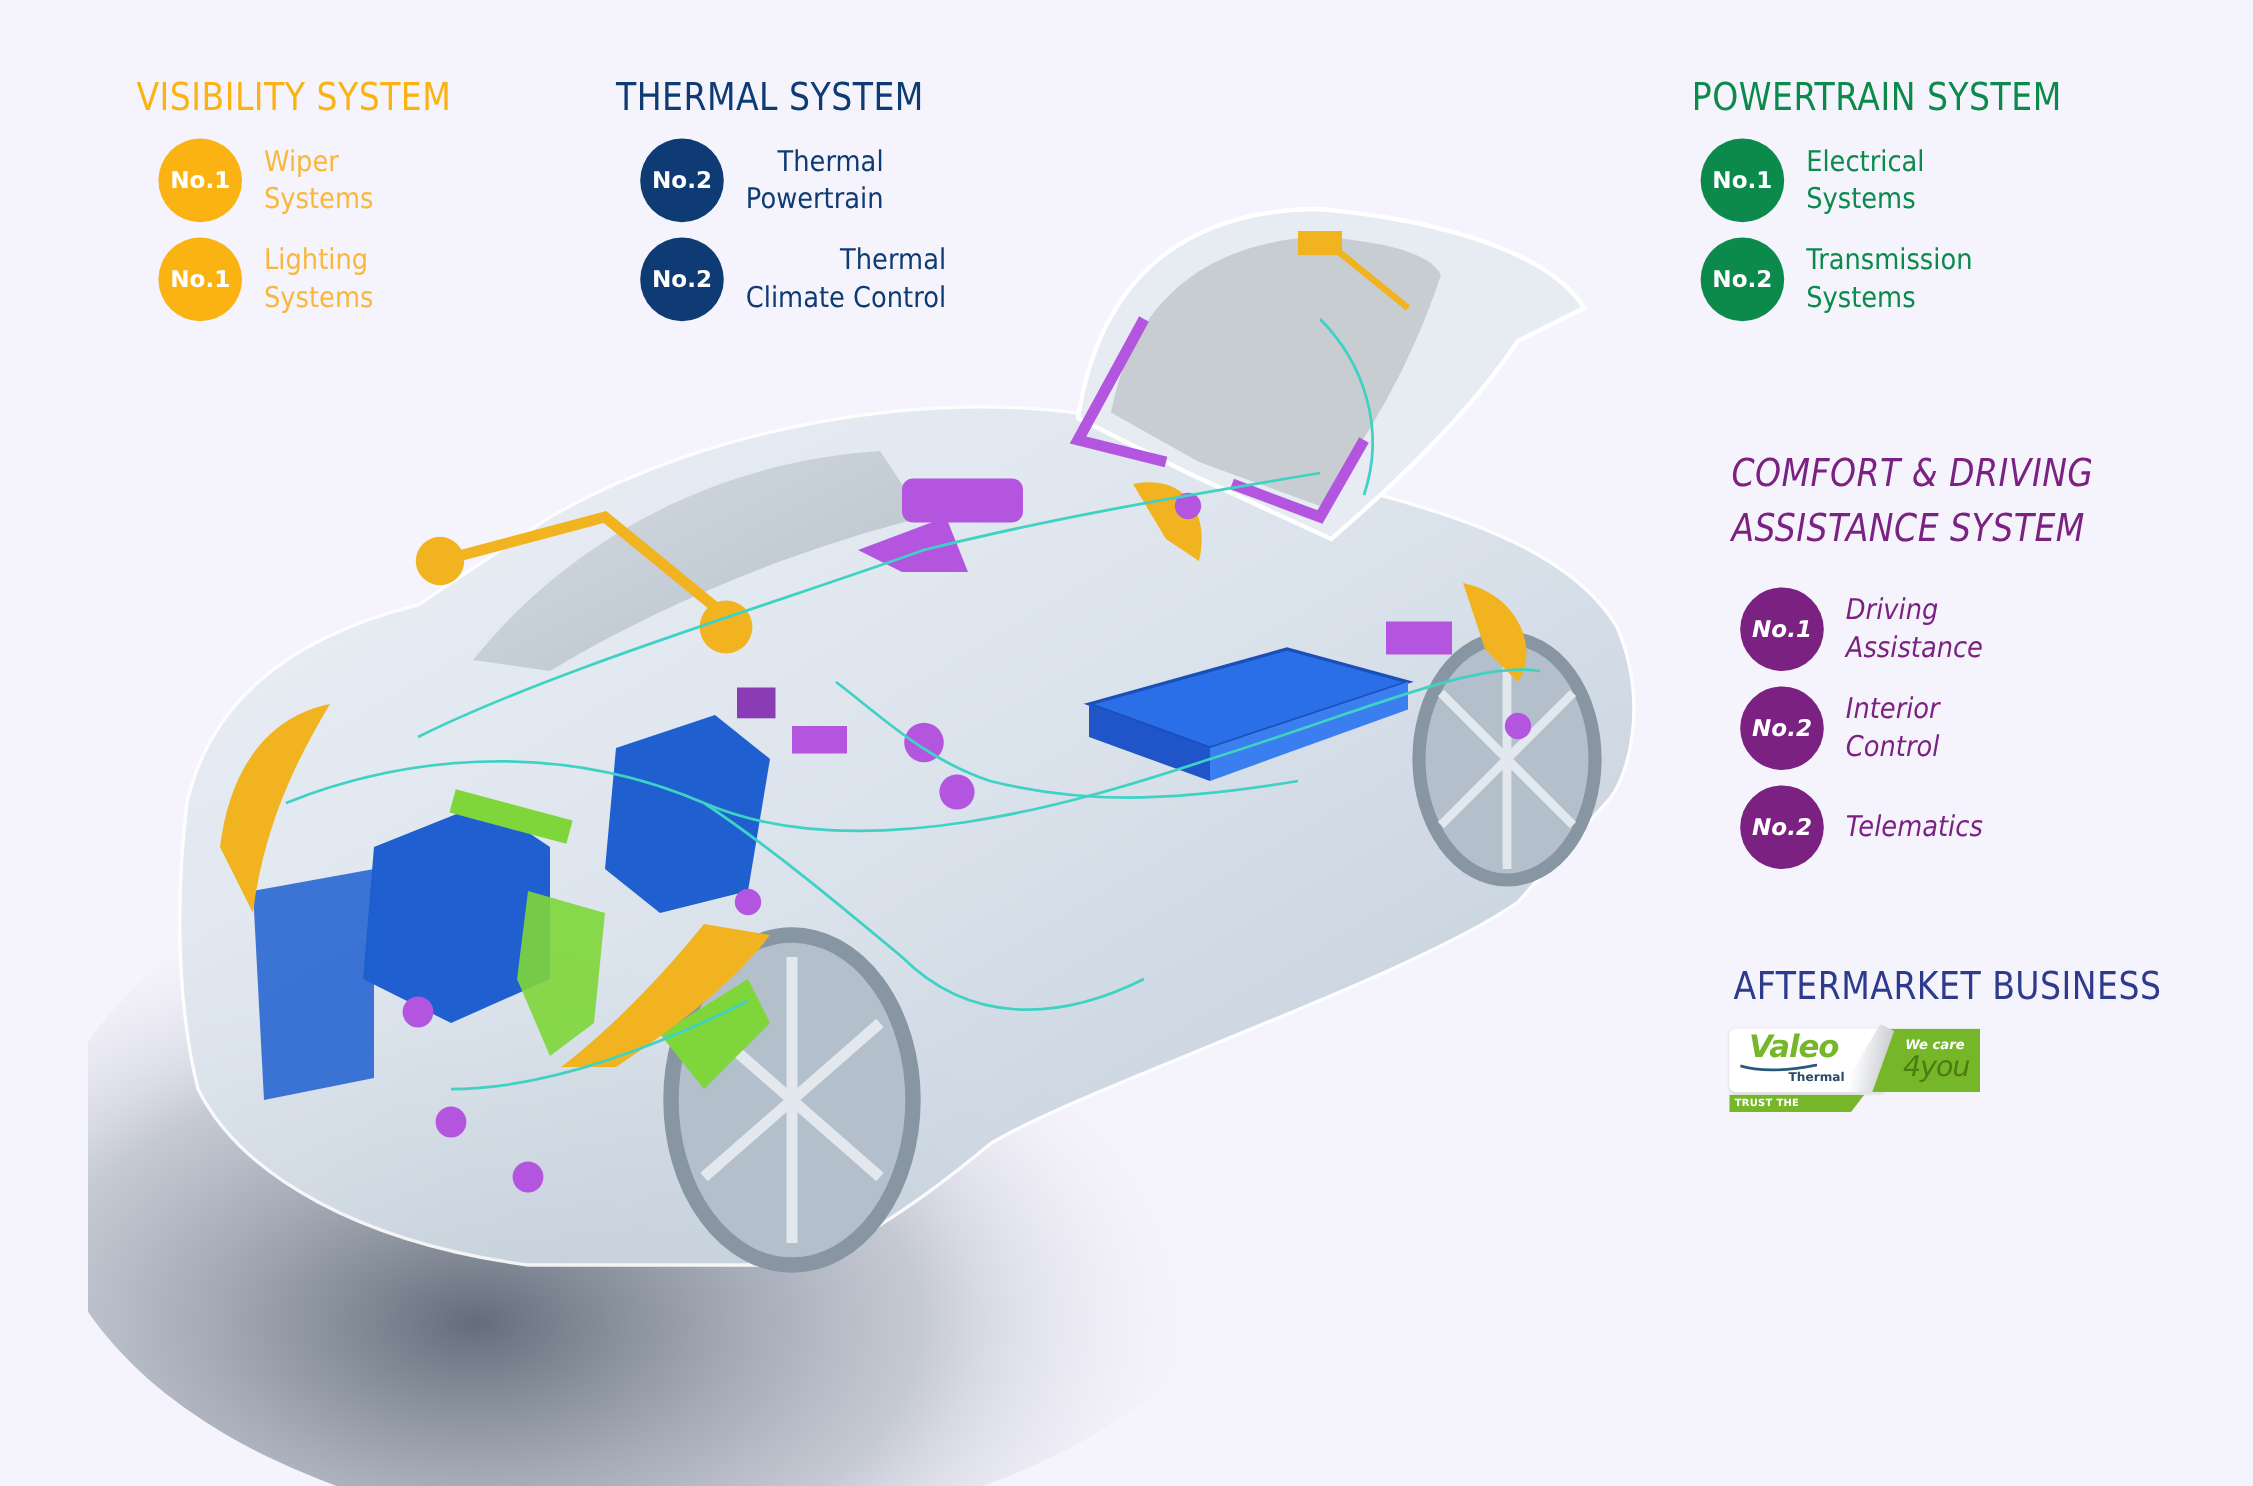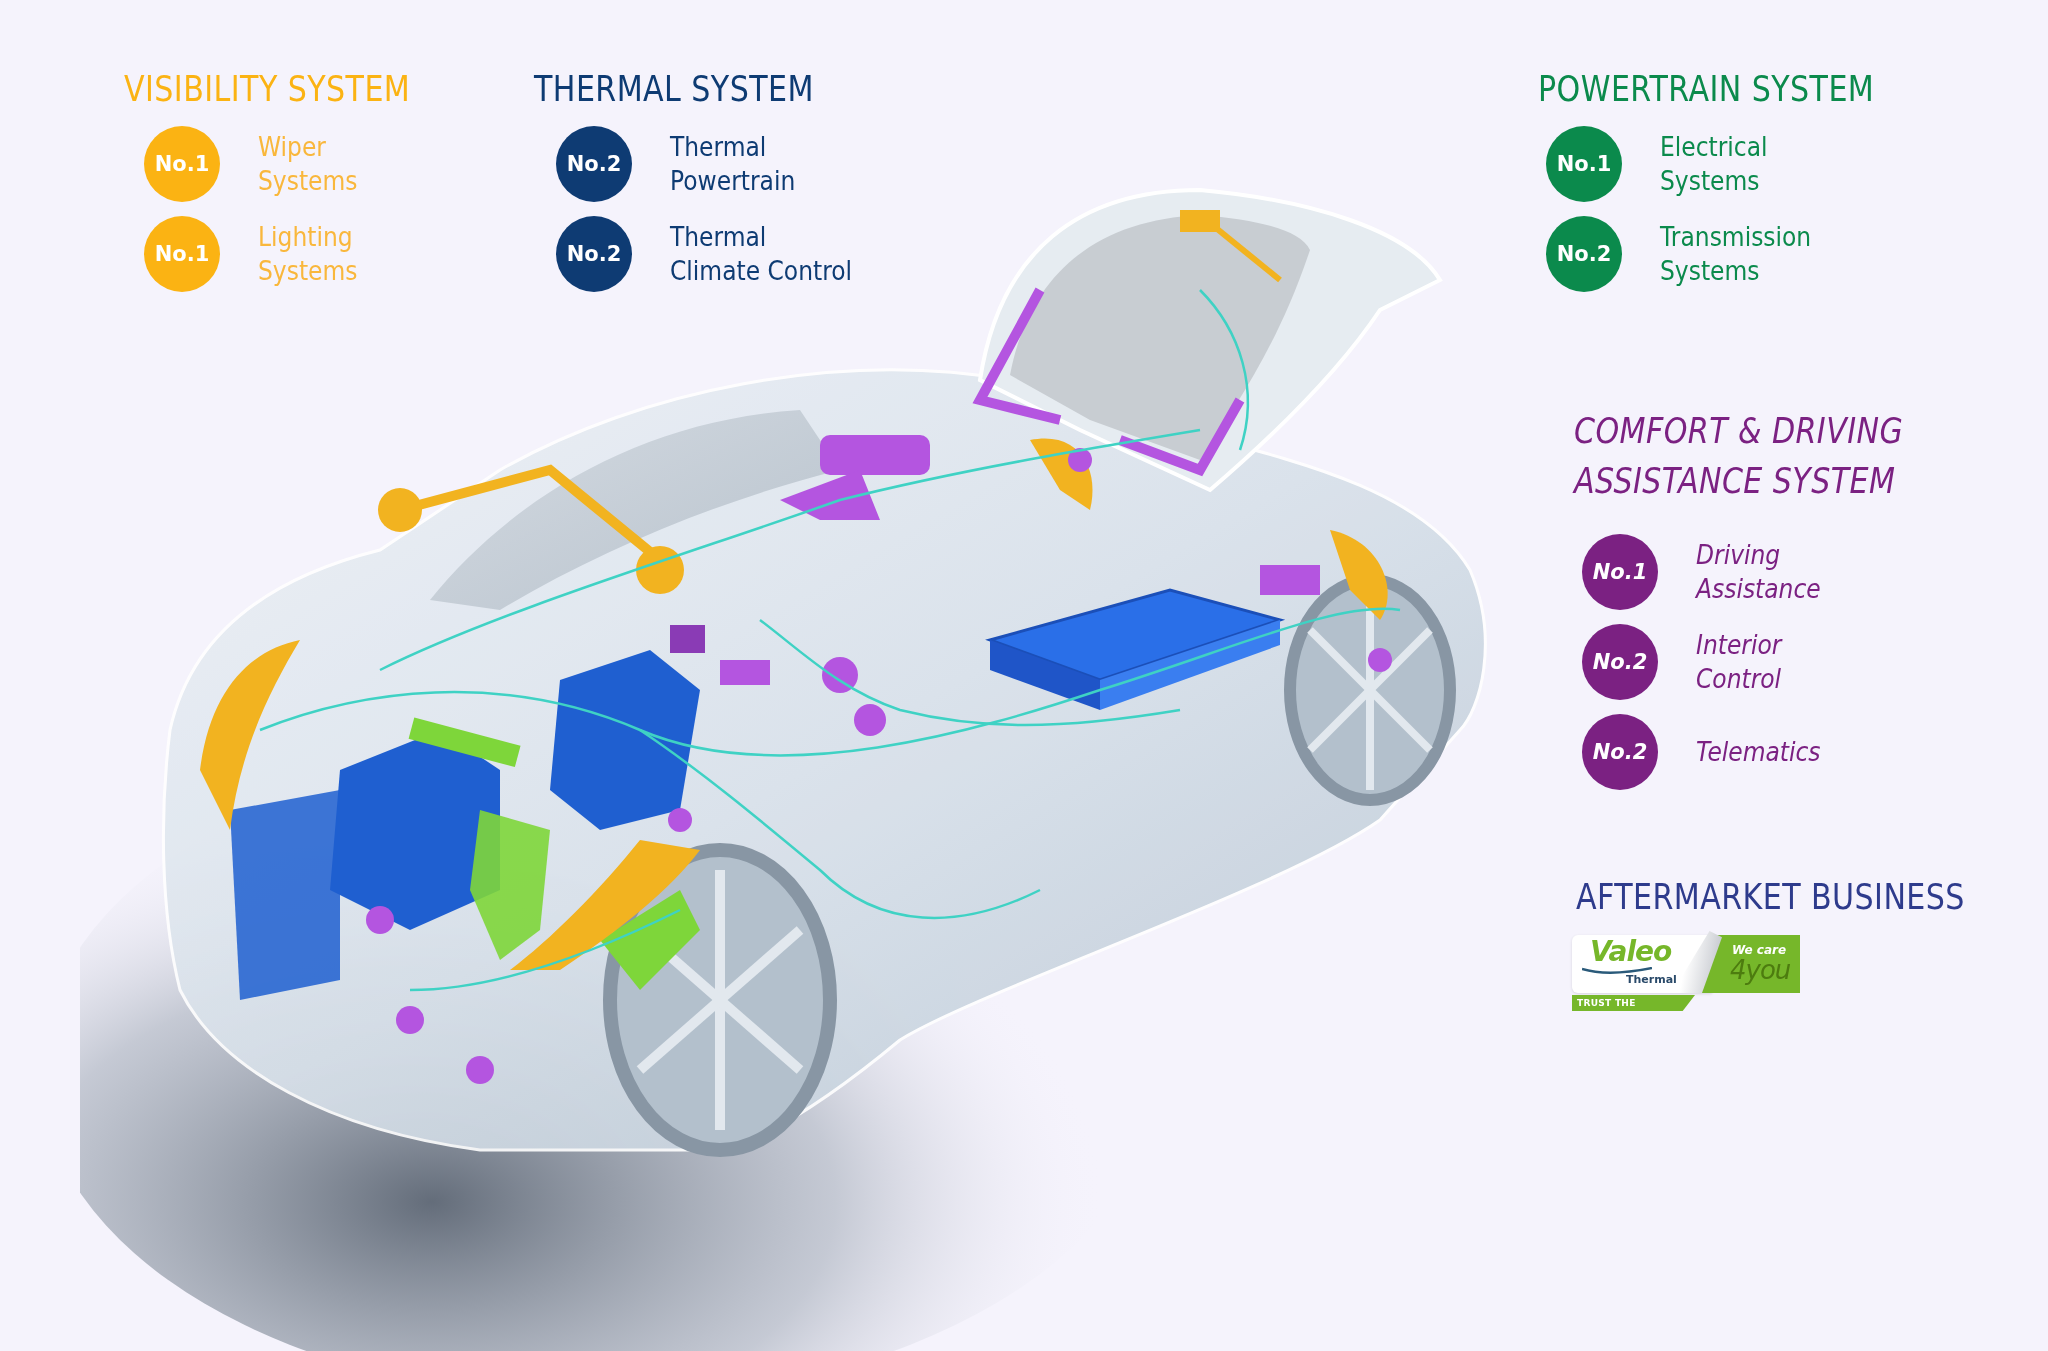--- a/index.html
+++ b/index.html
@@ -10,21 +10,21 @@
     position: relative;
   }
   .section { position: absolute; }
   .section-title {
     font-family: "DejaVu Sans", sans-serif;
     font-size: 35px; font-weight: normal; letter-spacing: 0.5px;
     line-height: 50px; margin: 0; white-space: nowrap;
     transform: scaleX(0.86); transform-origin: left center;
   }
   .items { margin-top: 12px; }
-  .item { display: flex; align-items: center; height: 76px; margin-bottom: 14px; gap: 18px; }
+  .item { display: flex; align-items: center; height: 76px; margin-bottom: 14px; }
   .badge {
     width: 76px; height: 76px; border-radius: 50%;
     color: #fff; font-weight: bold; font-size: 21px;
     display: flex; align-items: center; justify-content: center;
     flex: 0 0 76px;
   }
   .item-label {
     margin-left: 20px; font-size: 26px; line-height: 34px;
     white-space: pre-line;
     transform: scaleX(0.9); transform-origin: left center;
@@ -172,21 +172,21 @@
 Systems</div>
     </div>
     <div class="item">
       <div class="badge" style="background:#fbb313;">No.1</div>
       <div class="item-label" style="color:#f9b73c;">Lighting
 Systems</div>
     </div>
   </div>
 </section>
 
-<section class="section" style="left:534px; top:64px;">
+<section class="section" style="left:560px; top:64px;text-align:right;">
   <h2 class="section-title" style="color:#0e3b73;">THERMAL SYSTEM</h2>
   <div class="items" style="margin-left:22px;">
     <div class="item">
       <div class="badge" style="background:#0e3b73;">No.2</div>
       <div class="item-label" style="color:#0e3b73;">Thermal
 Powertrain</div>
     </div>
     <div class="item">
       <div class="badge" style="background:#0e3b73;">No.2</div>
       <div class="item-label" style="color:#0e3b73;">Thermal

